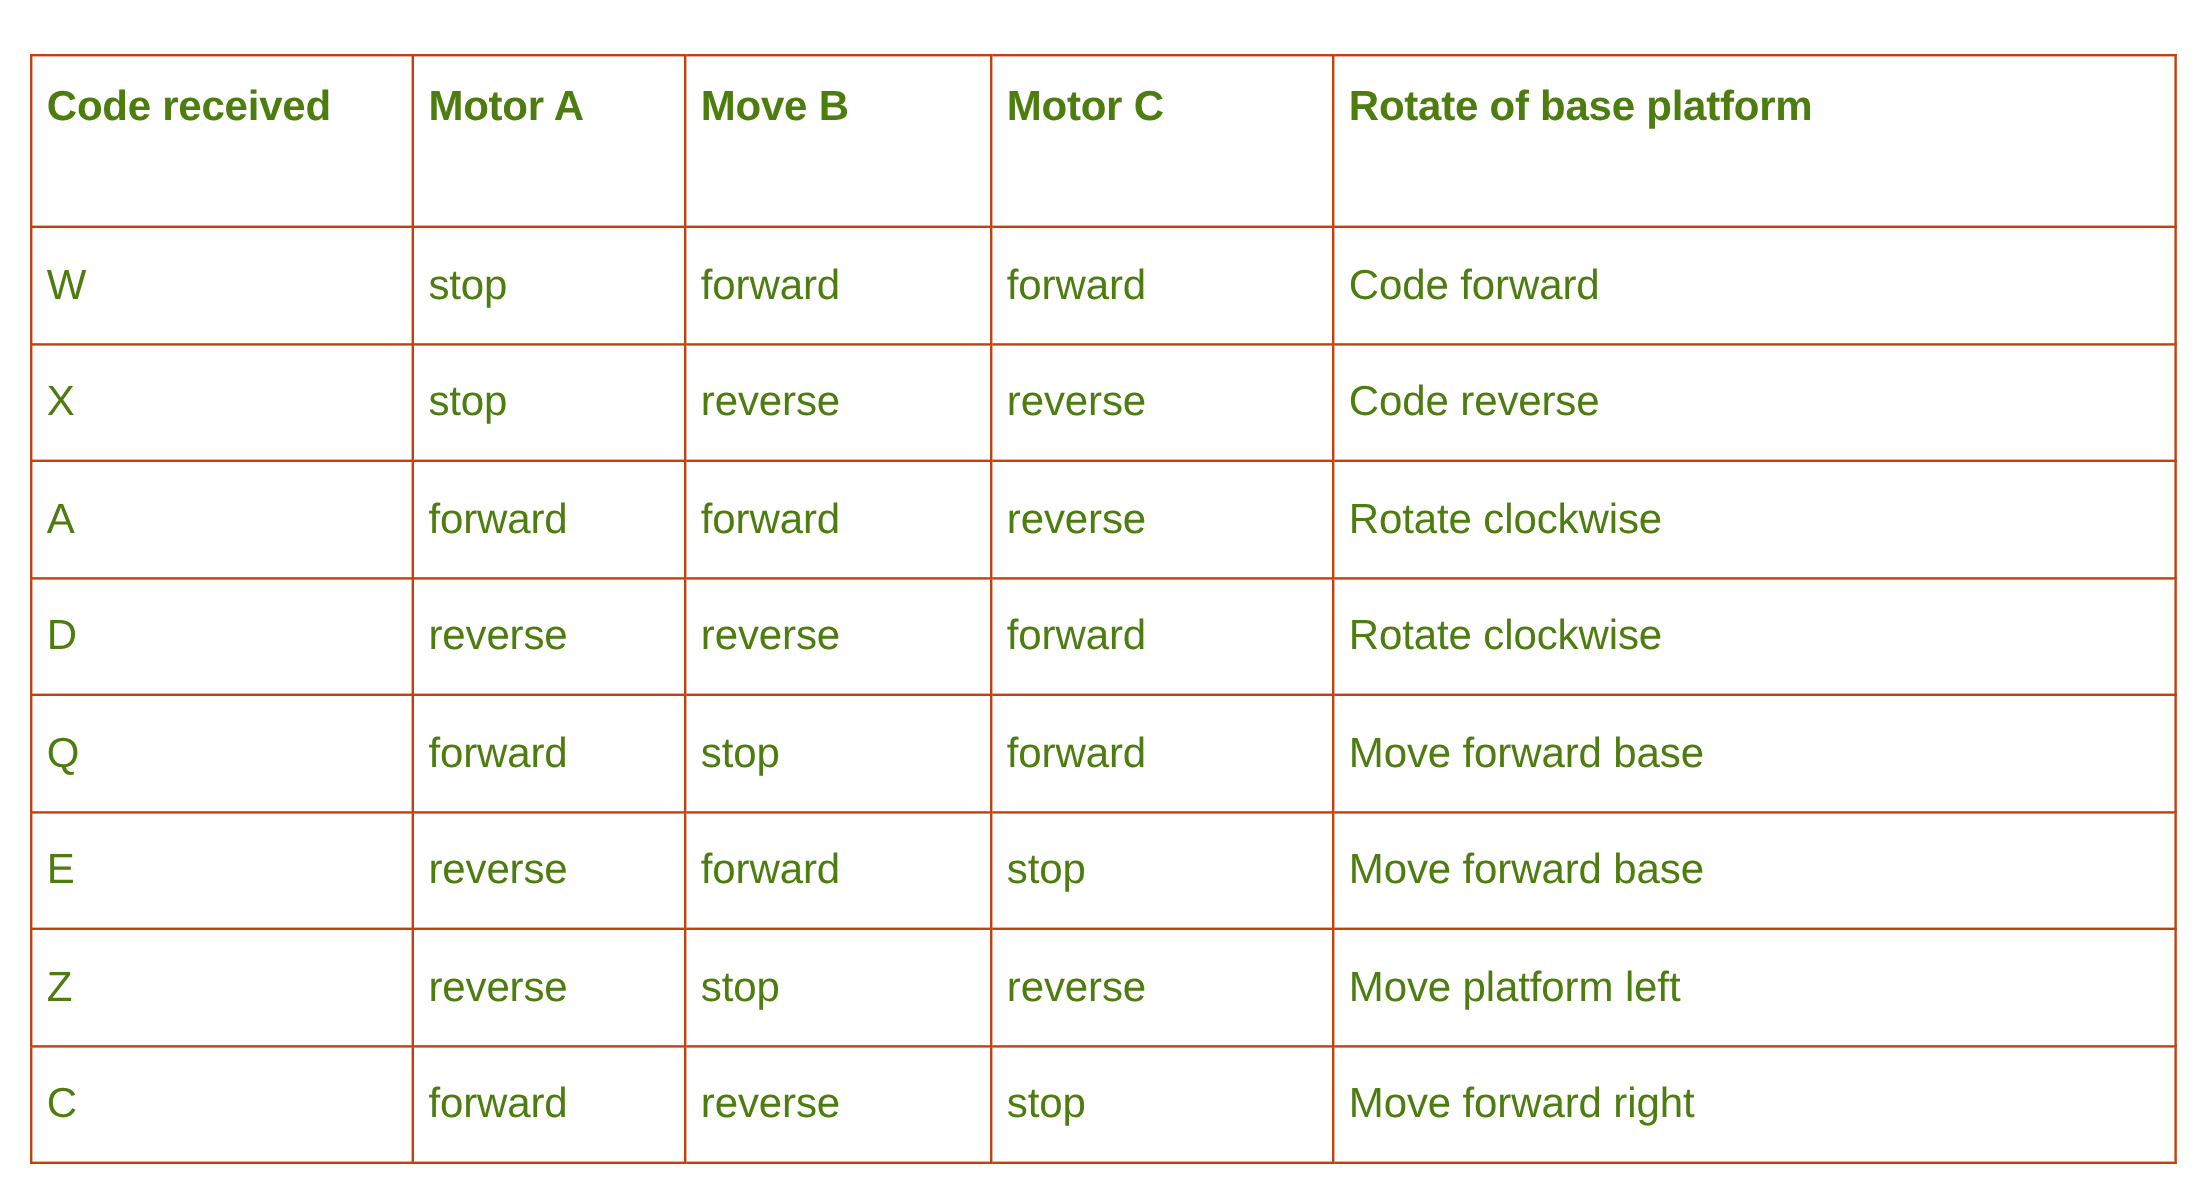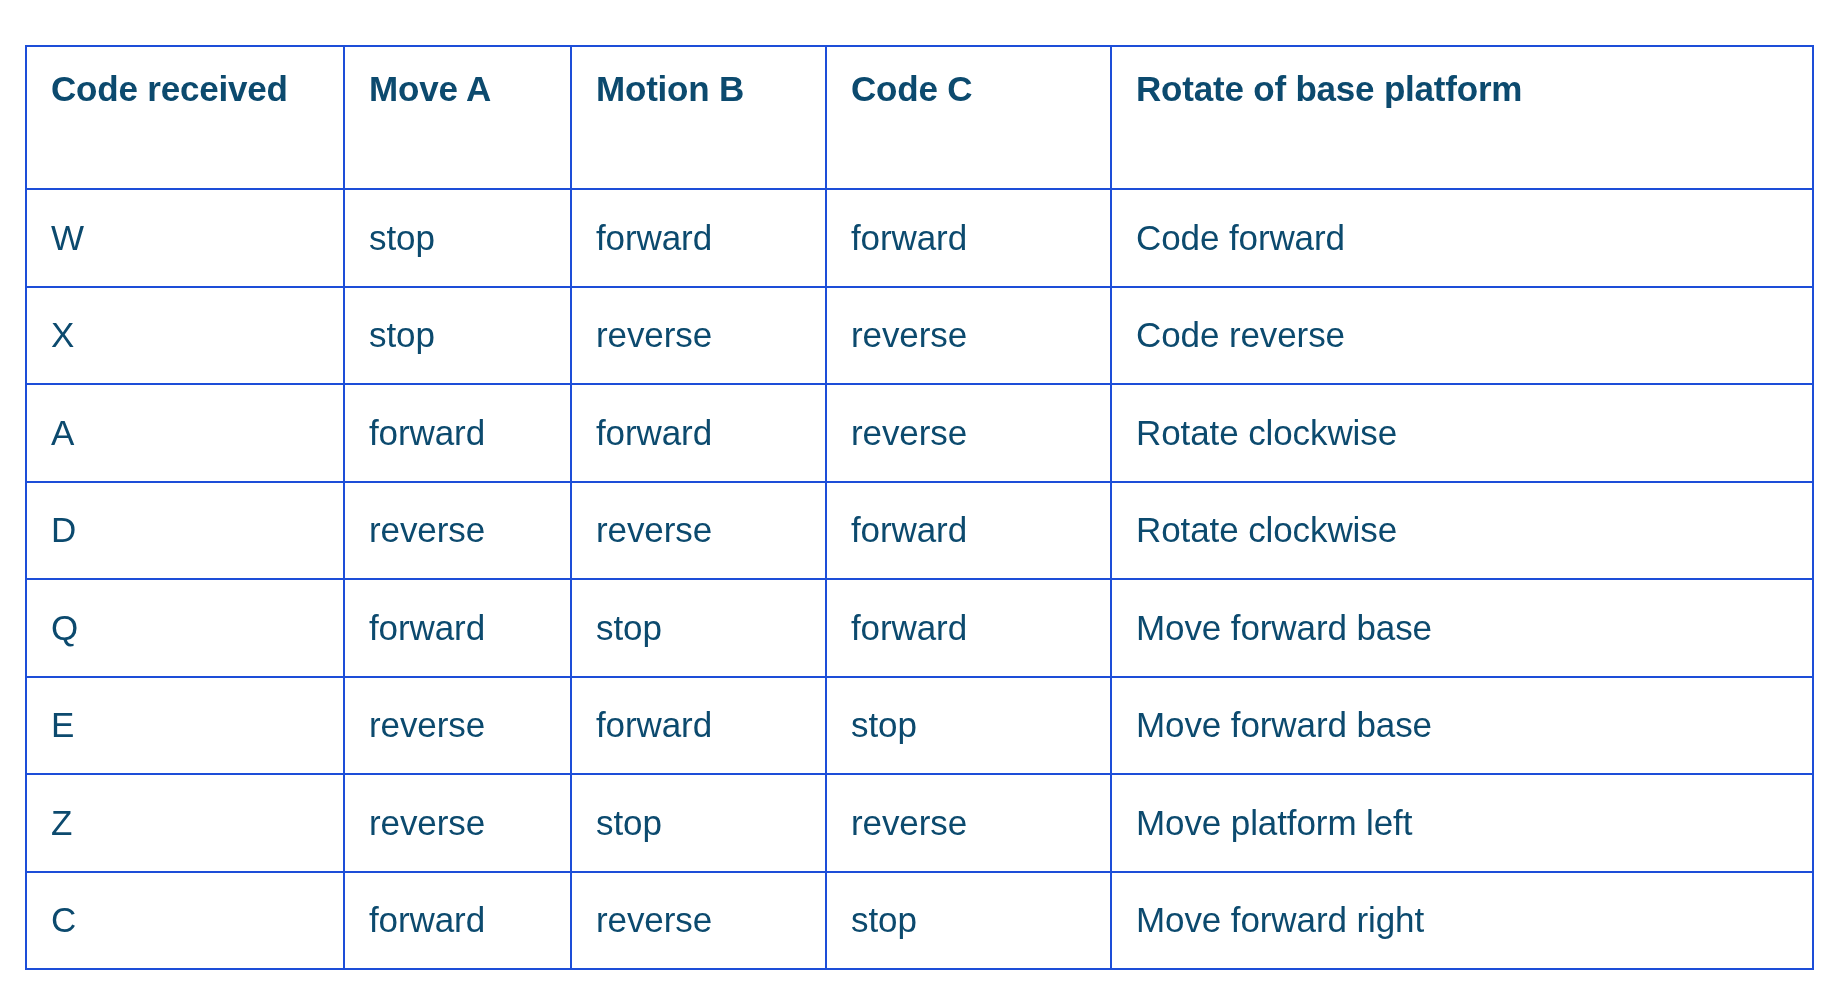--- a/index.html
+++ b/index.html
@@ -36,25 +36,25 @@
   table.code-table {
     width: 100%;
     height: 100%;
     border-collapse: collapse;
     table-layout: fixed;
     background: #ffffff;
   }
 
   table.code-table td,
   table.code-table th {
-    border: 2px solid #1d4ed8;
+    border: 2px solid #c2410c;
     vertical-align: middle;
-    padding: 0 24px;
+    padding: 0 12px;
     box-sizing: border-box;
-    color: #0c4a6e;
+    color: #4d7c0f;
     background: #ffffff;
     overflow: hidden;
     white-space: nowrap;
   }
 
   
   table.code-table thead th {
     font-weight: bold;
     font-size: 35px;
     line-height: 1.15;
@@ -91,23 +91,23 @@
       <colgroup>
         <col class="c-code">
         <col class="c-motor-a">
         <col class="c-motor-b">
         <col class="c-motor-c">
         <col class="c-motion">
       </colgroup>
       <thead>
         <tr>
           <th>Code received</th>
-          <th>Move A</th>
-          <th>Motion B</th>
-          <th>Code C</th>
+          <th>Motor A</th>
+          <th>Move B</th>
+          <th>Motor C</th>
           <th>Rotate of base platform</th>
         </tr>
       </thead>
       <tbody>
         <tr>
           <td>W</td>
           <td>stop</td>
           <td>forward</td>
           <td>forward</td>
           <td>Code forward</td>

